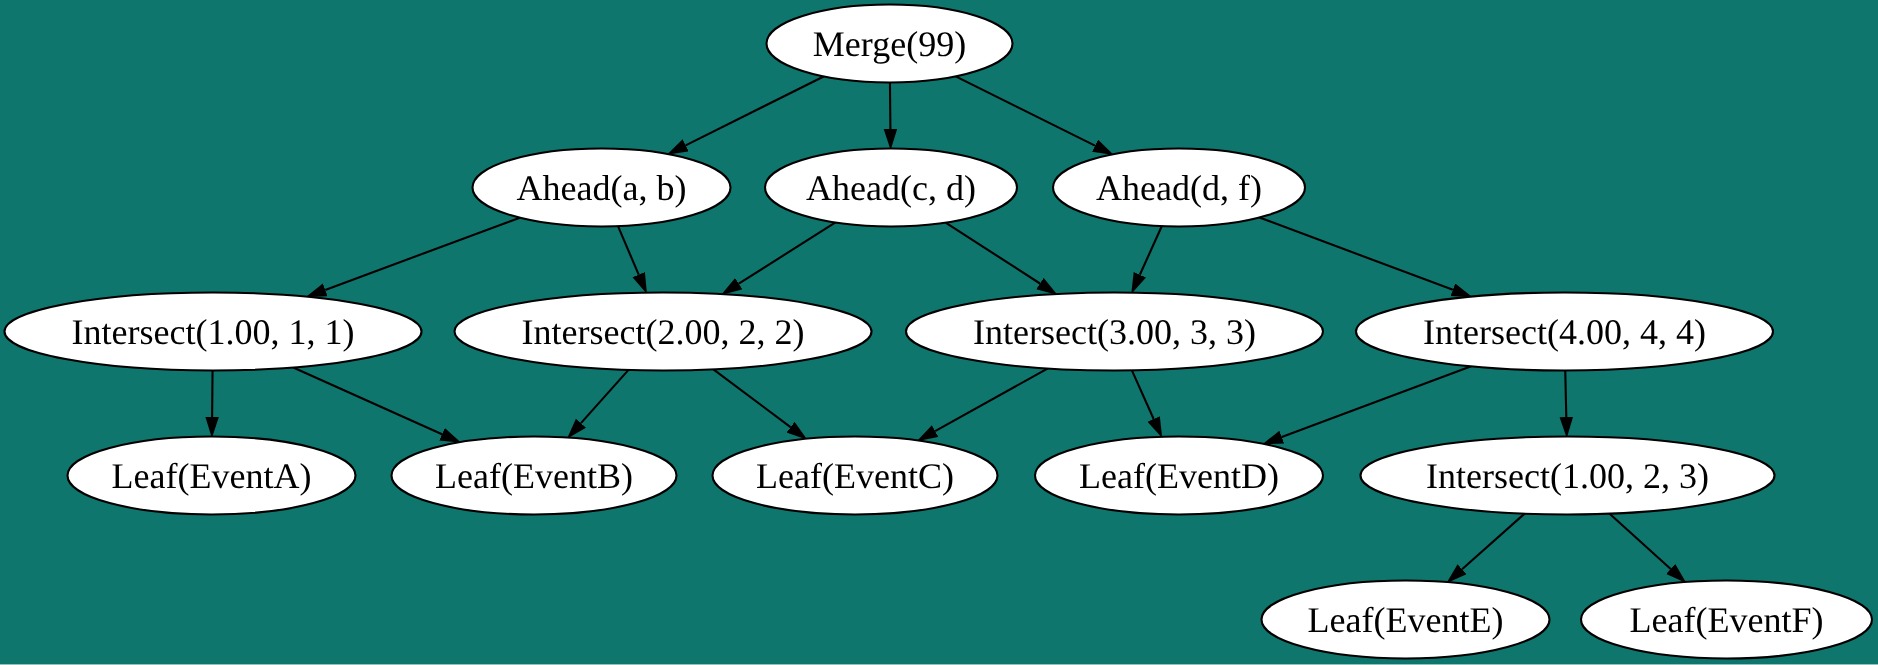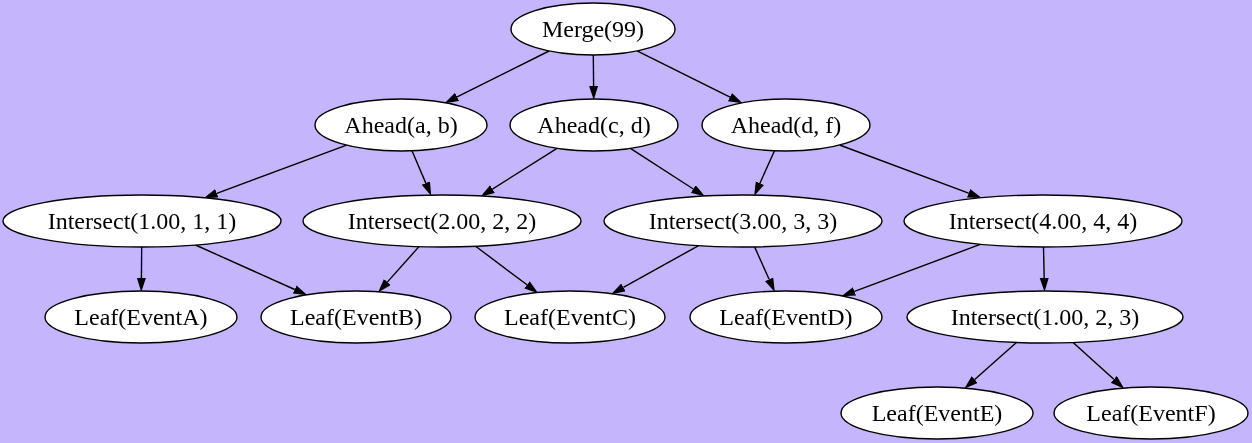--- a/index.html
+++ b/index.html
@@ -4,21 +4,21 @@
 <style>
   html, body {
     margin: 0;
     padding: 0;
     background: #ffffff;
   }
   .canvas-wrap {
     position: relative;
     width: 1252px;
     height: 443px;
-    background: #c4b5fd;
+    background: #0f766e;
     overflow: hidden;
   }
   svg {
     display: block;
   }
   .node-ellipse {
     fill: #ffffff;
     stroke: #000000;
     stroke-width: 1.4;
   }

